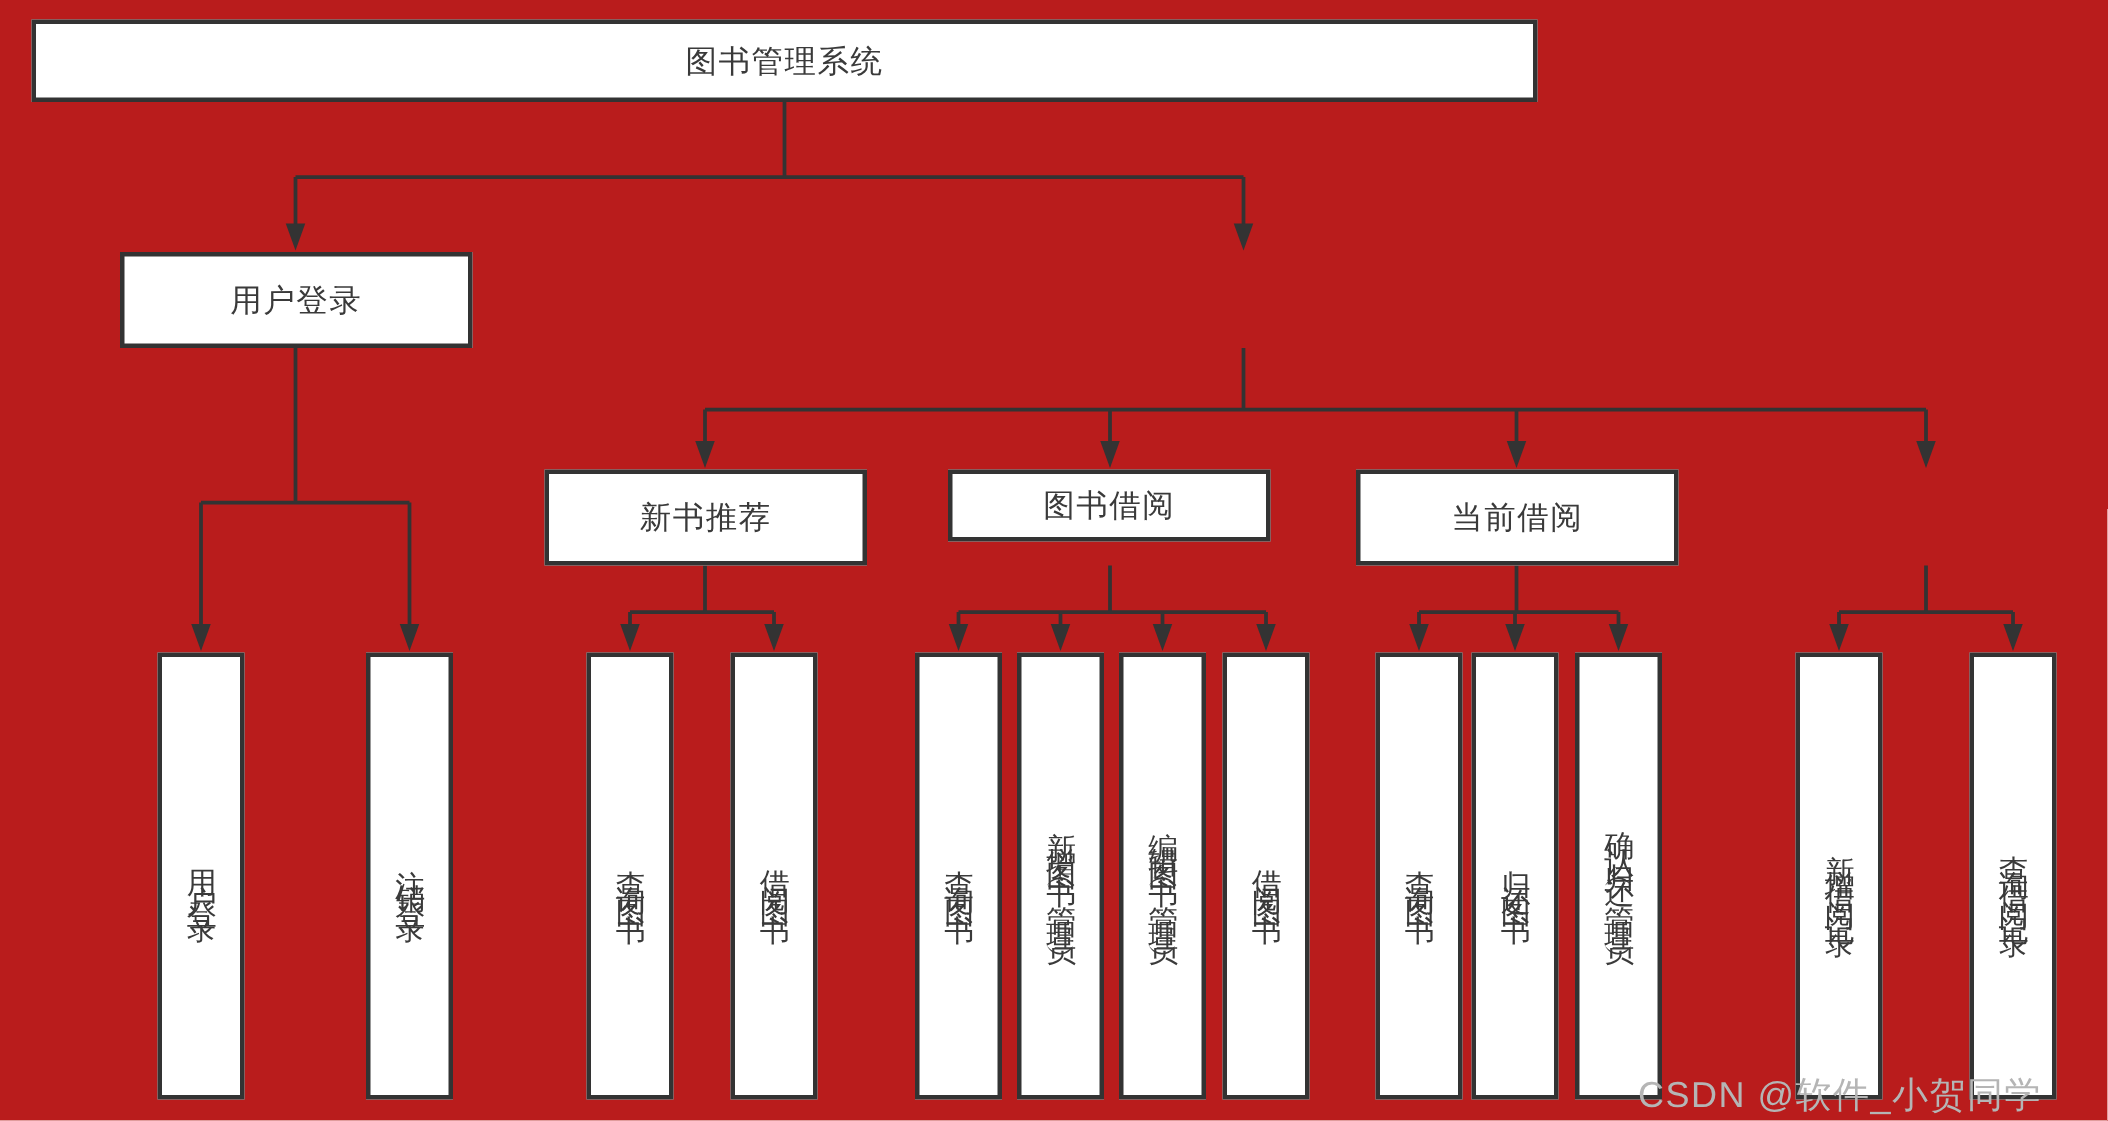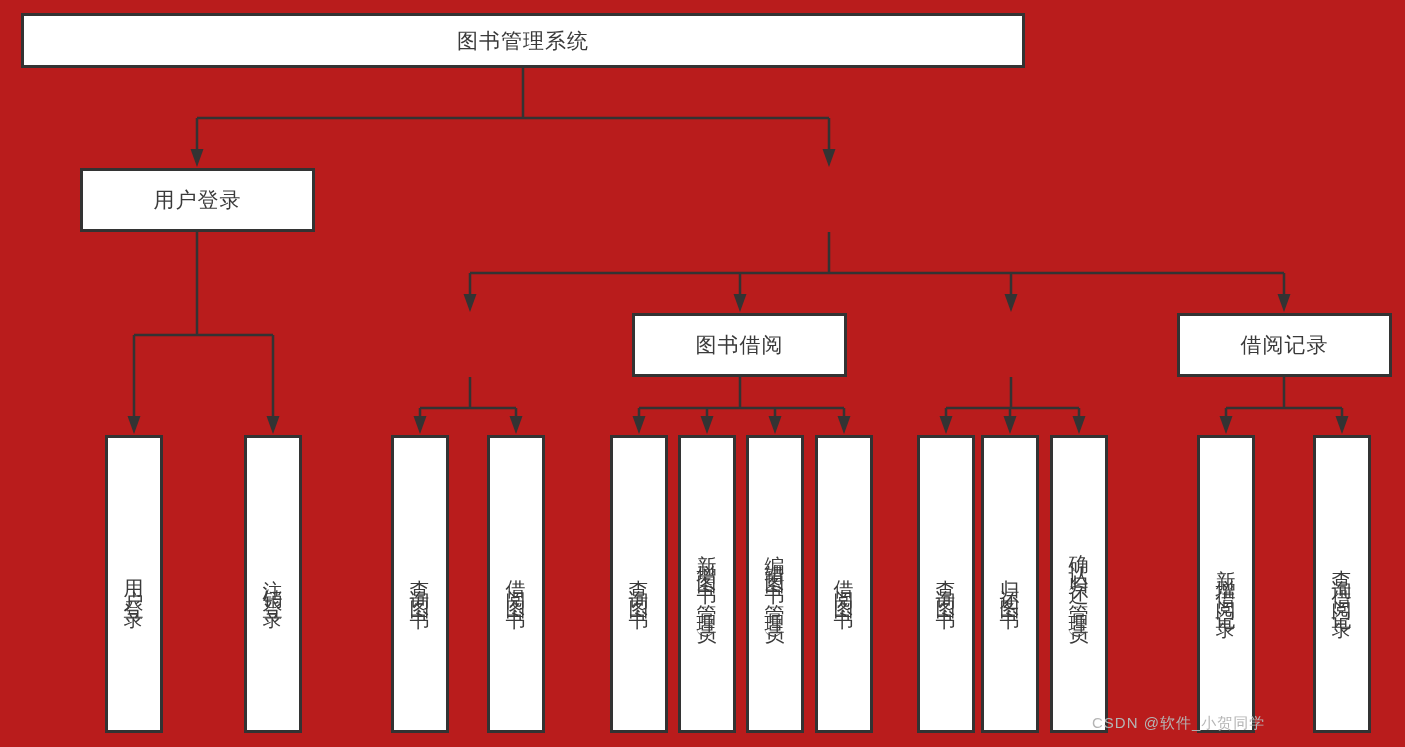--- a/index.html
+++ b/index.html
@@ -25,21 +25,21 @@
     writing-mode:vertical-rl;
     text-orientation:mixed;
     font-size:20px;
     letter-spacing:10px;
     line-height:1;
     white-space:nowrap;
   }
   .watermark{
     position:absolute;
     left:1092px;top:714px;
-    font-size:15px;
+    font-size:24px;
     letter-spacing:1px;
     color:#b5b5b5;
     white-space:nowrap;
   }
 </style>
 </head>
 <body>
 
 <div class="canvas">
 
@@ -77,25 +77,28 @@
   </svg>
 
   <div class="box" style="left:21px;top:13px;width:1004px;height:55px;">
     <span>图书管理系统</span>
   </div>
 
   <div class="box" style="left:80px;top:168px;width:235px;height:64px;">
     <span>用户登录</span>
   </div>
 
-  <div class="box" style="left:632px;top:313px;width:215px;height:64px;">
+  <div class="box" style="left:363px;top:313px;width:215px;height:64px;">
+    <span>新书推荐</span>
+  </div>
+  <div class="box" style="left:632px;top:313px;width:215px;height:48px;">
     <span>图书借阅</span>
   </div>
-  <div class="box" style="left:1177px;top:313px;width:215px;height:64px;">
-    <span>借阅记录</span>
+  <div class="box" style="left:904px;top:313px;width:215px;height:64px;">
+    <span>当前借阅</span>
   </div>
 
   <div class="box leaf" style="left:105px;top:435px;width:58px;height:298px;">
     <span>用户登录</span>
   </div>
   <div class="box leaf" style="left:244px;top:435px;width:58px;height:298px;">
     <span>注销登录</span>
   </div>
 
   <div class="box leaf" style="left:391px;top:435px;width:58px;height:298px;">

